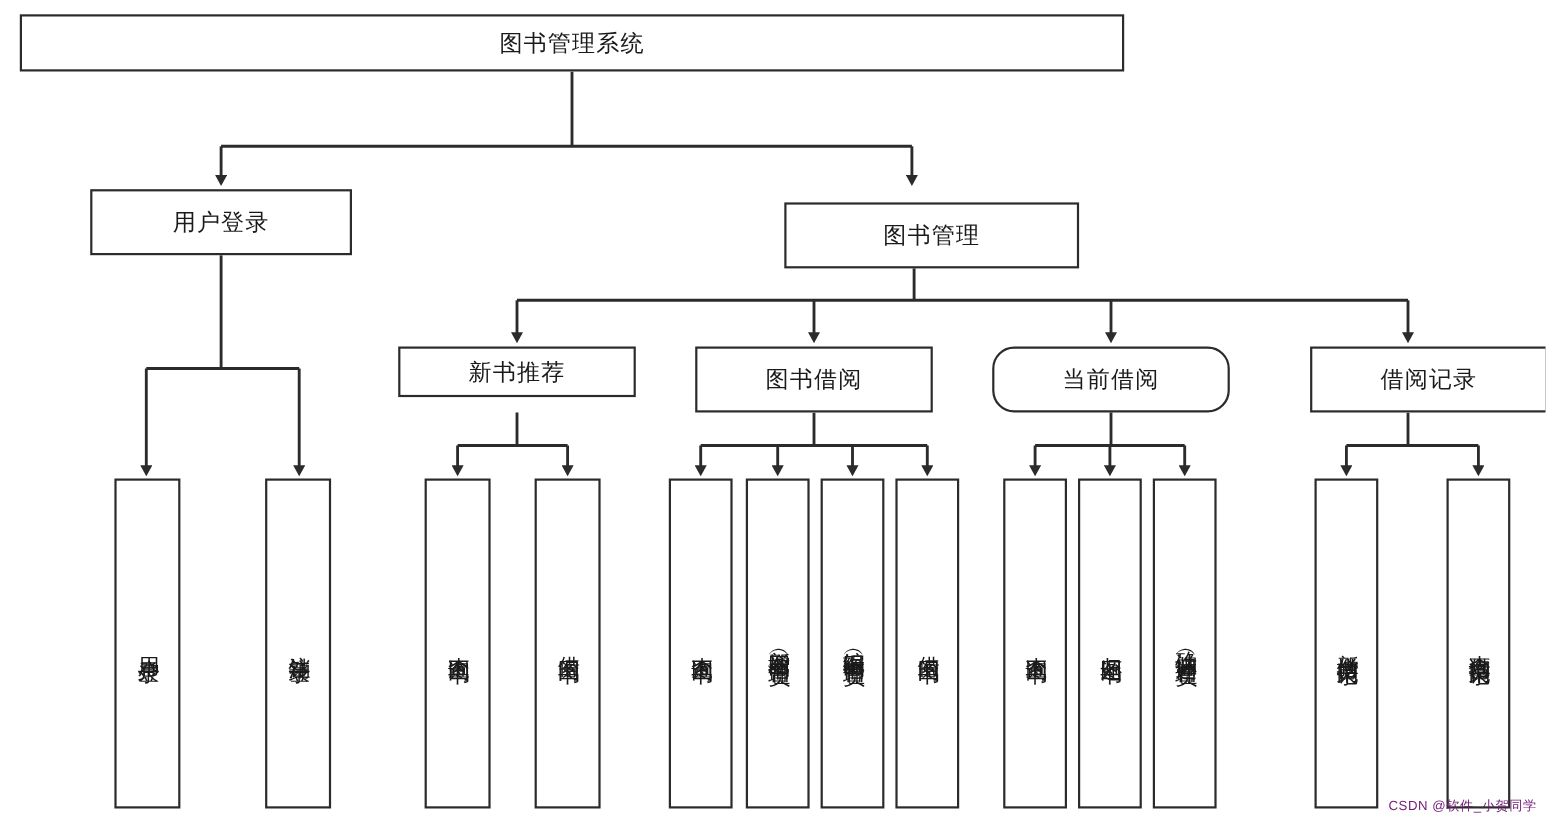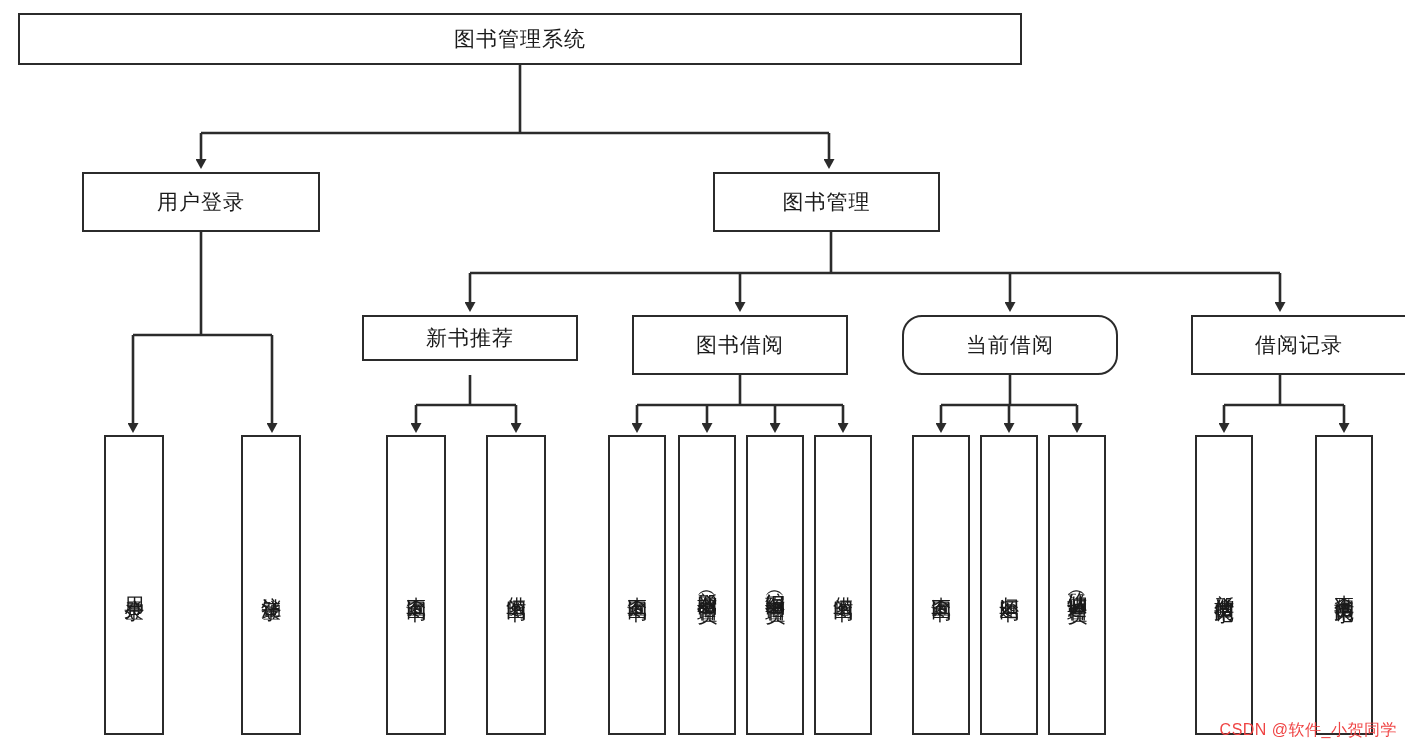--- a/index.html
+++ b/index.html
@@ -7,22 +7,22 @@
        font-family:"Liberation Sans","DejaVu Sans",sans-serif;}
   #stage{position:relative;width:1405px;height:747px;background:#fff;}
   svg.links{position:absolute;left:0;top:0;width:1405px;height:747px;}
   .node{position:absolute;box-sizing:border-box;background:#ffffff;
         border:2px solid #2b2b2b;display:flex;align-items:center;
         justify-content:center;color:#1a1a1a;}
   .node.h{font-size:21px;letter-spacing:1px;}
   .node.v{writing-mode:vertical-rl;text-orientation:upright;
           font-size:20px;line-height:1.18;letter-spacing:2px;
           padding:6px 0;text-align:center;}
-  .watermark{position:absolute;right:8px;bottom:6px;font-size:16px;
-             color:#ef4444;letter-spacing:0.5px;white-space:nowrap;}
+  .watermark{position:absolute;right:8px;bottom:6px;font-size:12px;
+             color:#701a75;letter-spacing:0.5px;white-space:nowrap;}
 </style>
 </head>
 <body>
 
 <div id="stage">
 
   <svg class="links" viewBox="0 0 1405 747" xmlns="http://www.w3.org/2000/svg">
     <defs>
       <marker id="arw" markerWidth="10" markerHeight="11" refX="1" refY="5.5" orient="auto" markerUnits="userSpaceOnUse">
         <path d="M0,0 L10,5.5 L0,11 Z" fill="#2b2b2b"></path>
@@ -68,21 +68,21 @@
       <path d="M1280,375 L1280,405"></path>
       <path d="M1224,405 L1344,405"></path>
       <path d="M1224,405 L1224,424" marker-end="url(#arw)"></path>
       <path d="M1344,405 L1344,424" marker-end="url(#arw)"></path>
     </g>
   </svg>
 
   <div class="node h" style="left:18px;top:13px;width:1004px;height:52px;">图书管理系统</div>
 
   <div class="node h" style="left:82px;top:172px;width:238px;height:60px;">用户登录</div>
-  <div class="node h" style="left:713px;top:172px;width:227px;height:60px;">图书管理</div>
+  <div class="node h" style="left:713px;top:184px;width:268px;height:60px;">图书管理</div>
 
   <div class="node h" style="left:362px;top:315px;width:216px;height:46px;">新书推荐</div>
   <div class="node h" style="left:632px;top:315px;width:216px;height:60px;">图书借阅</div>
   <div class="node h" style="left:902px;top:315px;width:216px;height:60px;border-radius:20px;">当前借阅</div>
   <div class="node h" style="left:1172px;top:315px;width:216px;height:60px;margin-left:19px;">借阅记录</div>
 
   <div class="node v" style="left:104px;top:435px;width:60px;height:300px;">用户登录</div>
   <div class="node v" style="left:241px;top:435px;width:60px;height:300px;">注销登录</div>
 
   <div class="node v" style="left:386px;top:435px;width:60px;height:300px;">查询图书</div>

